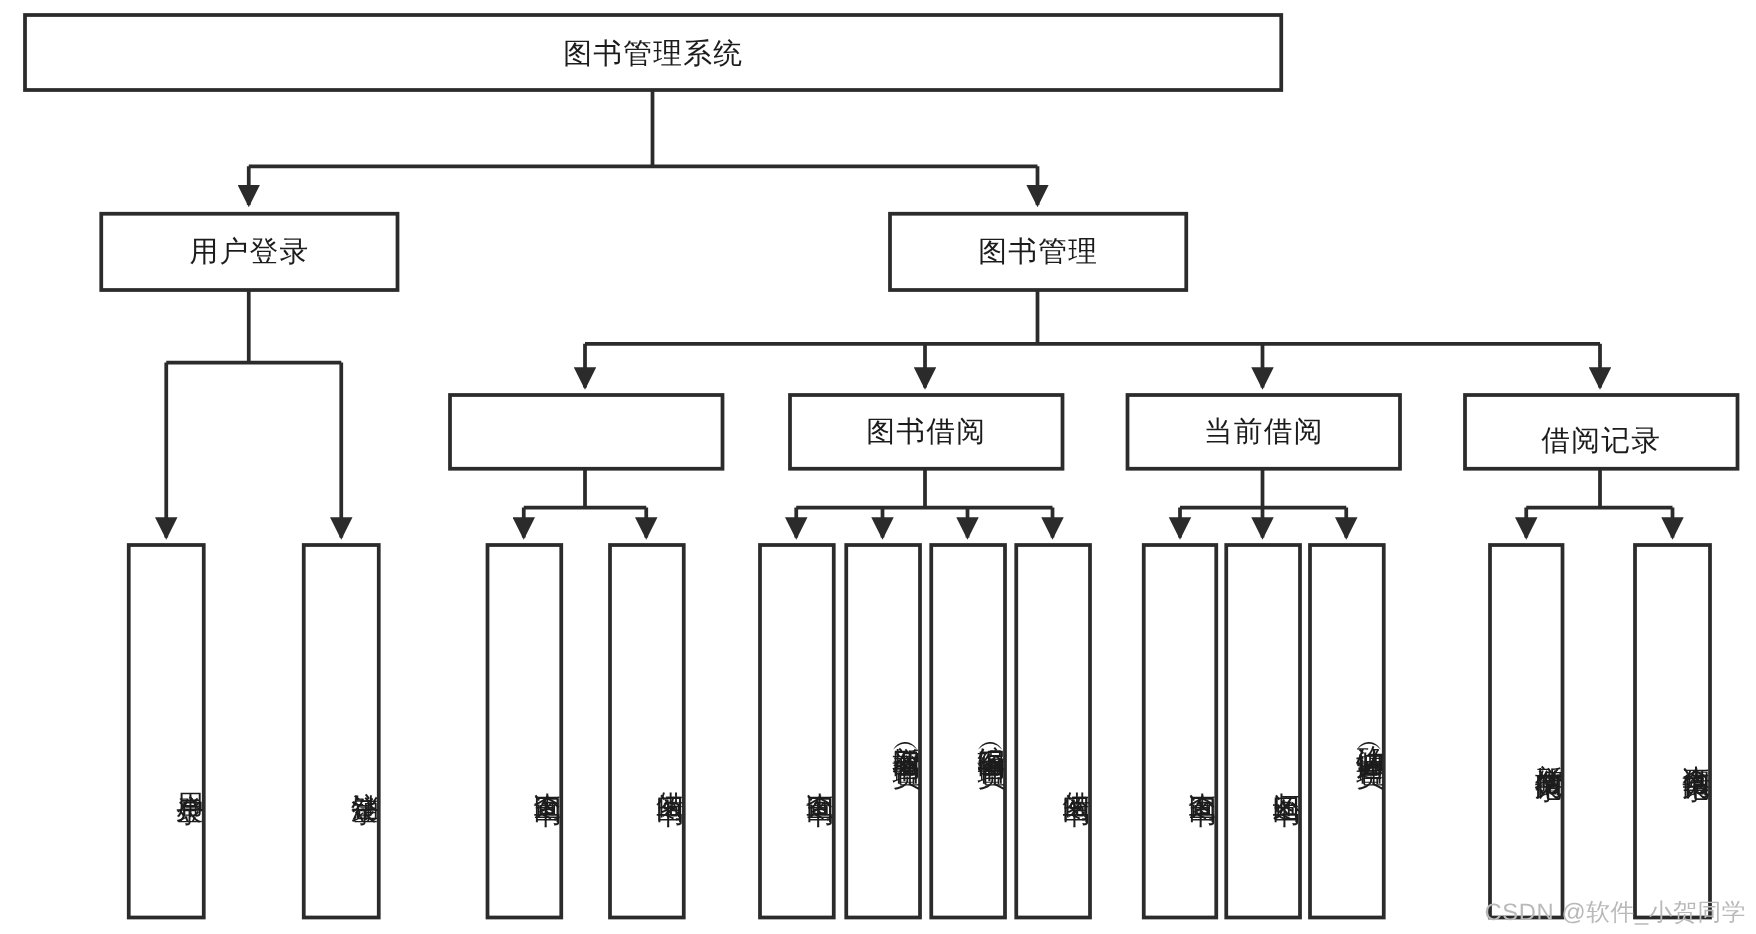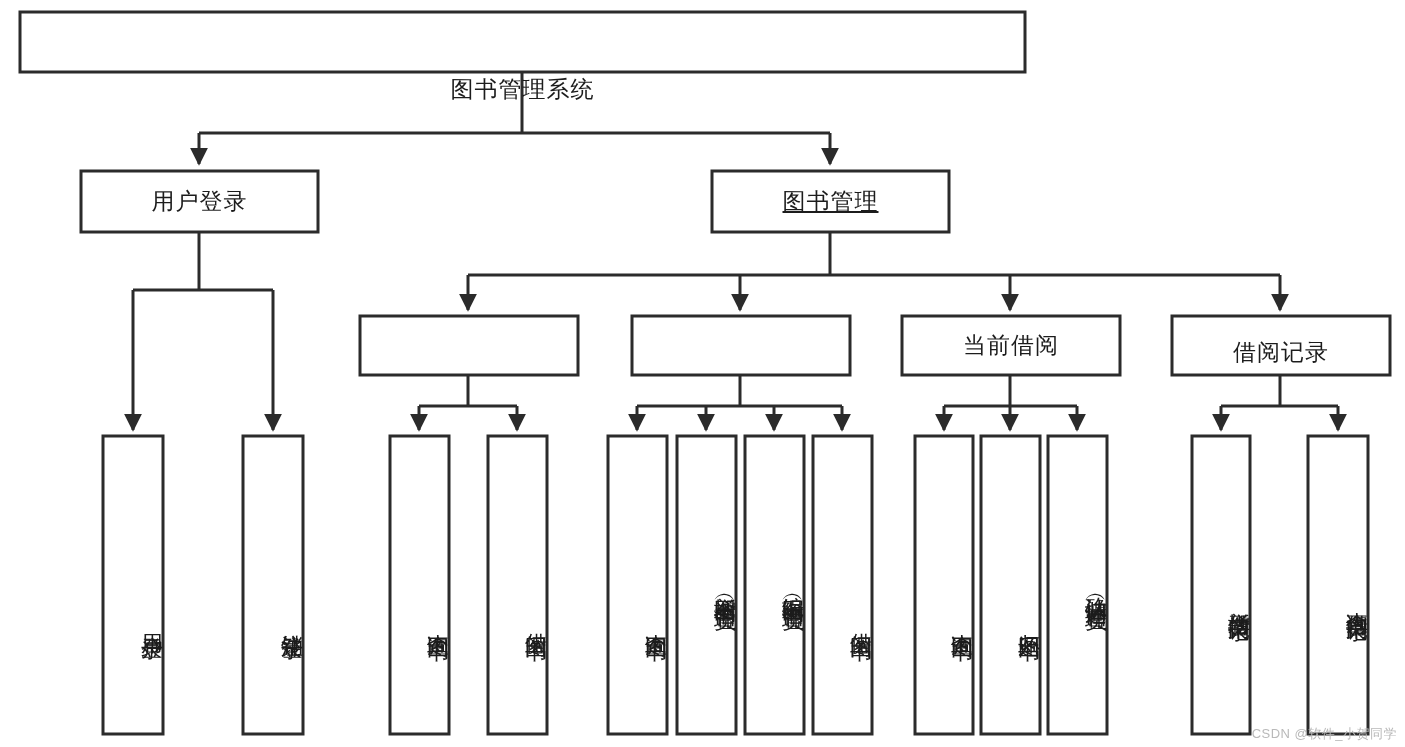--- a/index.html
+++ b/index.html
@@ -59,21 +59,21 @@
     align-items: flex-start;
     justify-content: center;
     font-size: 22px;
     letter-spacing: 2px;
     line-height: 1;
   }
   .watermark {
     position: absolute;
     right: 8px;
     bottom: 4px;
-    font-size: 13px;
+    font-size: 19px;
     color: #b9b9b9;
     letter-spacing: 0.5px;
     user-select: none;
   }
 </style>
 </head>
 <body>
 
 <div id="diagram-root">
 
@@ -146,25 +146,26 @@
     <path class="connector" marker-end="url(#arrow)" d="M 944 406 L 944 430"></path>
     <path class="connector" marker-end="url(#arrow)" d="M 1010 406 L 1010 430"></path>
     <path class="connector" marker-end="url(#arrow)" d="M 1077 406 L 1077 430"></path>
 
     <path class="connector" d="M 1280 375 L 1280 406"></path>
     <path class="connector" d="M 1221 406 L 1338 406"></path>
     <path class="connector" marker-end="url(#arrow)" d="M 1221 406 L 1221 430"></path>
     <path class="connector" marker-end="url(#arrow)" d="M 1338 406 L 1338 430"></path>
   </svg>
 
-  <div class="node-label horizontal" style="left:20px; top:12px; width:1005px; height:60px;margin-top:47px;">图书管理系统</div>
+  <div class="node-label horizontal" style="left:20px; top:12px; width:1005px; height:60px;">图书管理系统</div>
 
   <div class="node-label horizontal" style="left:81px; top:171px; width:237px; height:61px;">用户登录</div>
-  <div class="node-label horizontal" style="left:712px; top:171px; width:237px; height:61px;text-decoration:underline;">图书管理</div>
+  <div class="node-label horizontal" style="left:712px; top:171px; width:237px; height:61px;">图书管理</div>
 
+  <div class="node-label horizontal" style="left:632px; top:316px; width:218px; height:59px;">图书借阅</div>
   <div class="node-label horizontal" style="left:902px; top:316px; width:218px; height:59px;">当前借阅</div>
   <div class="node-label horizontal" style="left:1172px; top:316px; width:218px; height:72px;">借阅记录</div>
 
   <div class="node-label vertical" style="left:103px; top:506px; width:60px; height:228px;">用户登录</div>
   <div class="node-label vertical" style="left:243px; top:506px; width:60px; height:228px;">注销登录</div>
 
   <div class="node-label vertical" style="left:390px; top:506px; width:59px; height:228px;">查询图书</div>
   <div class="node-label vertical" style="left:488px; top:506px; width:59px; height:228px;">借阅图书</div>
 
   <div class="node-label vertical" style="left:608px; top:506px; width:59px; height:228px;">查询图书</div>

